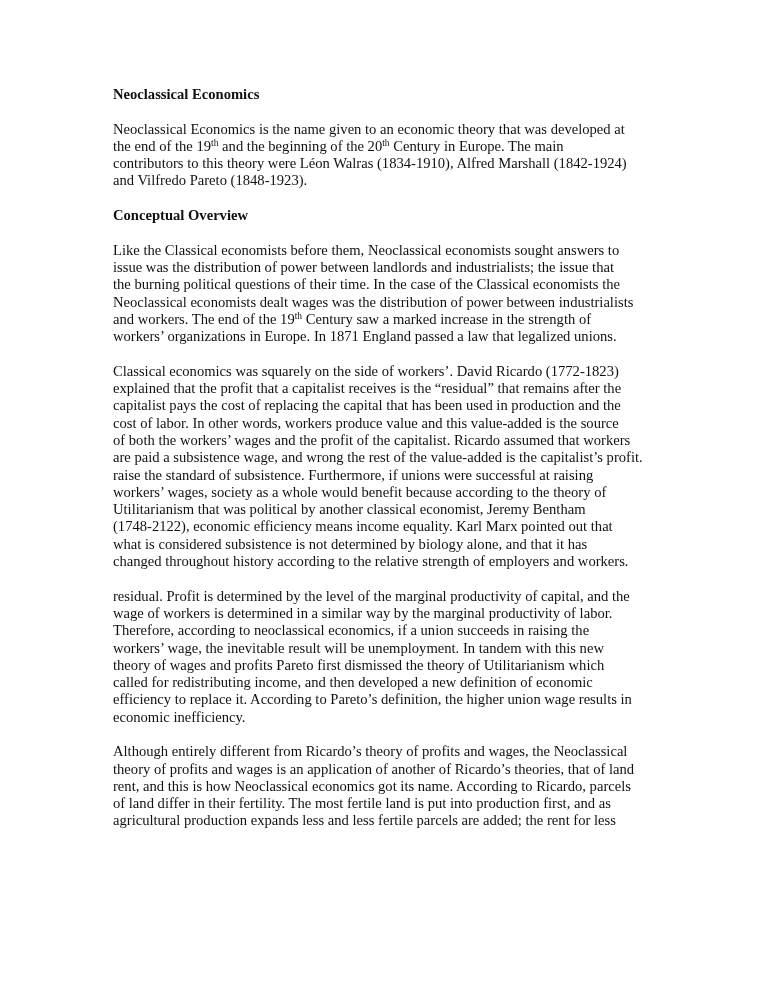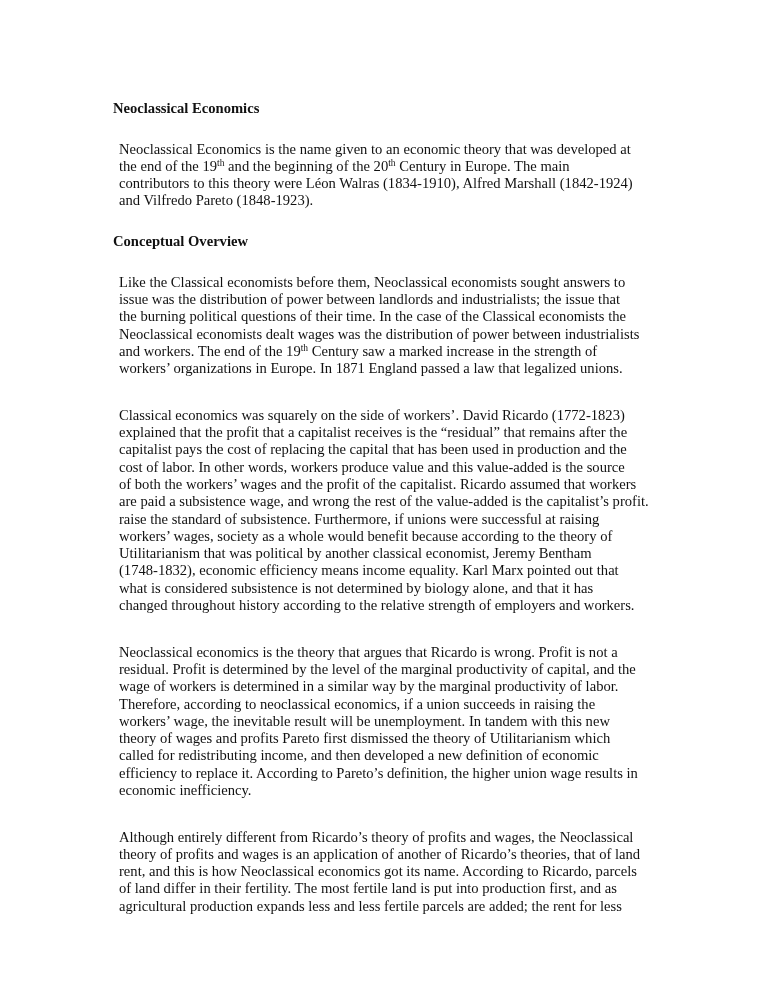--- a/index.html
+++ b/index.html
@@ -11,34 +11,34 @@
       width: 768px;
       height: 994px;
       overflow: hidden;
       position: relative;
       font-family: "Liberation Serif", "DejaVu Serif", serif;
       color: #111111;
     }
     .page {
       position: absolute;
       left: 113px;
-      top: 100px;
+      top: 86px;
       width: 560px;
       font-size: 14.6px;
       line-height: 17.3px;
     }
     .heading {
       font-weight: bold;
       margin: 0;
       font-size: 14.6px;
       line-height: 17.3px;
       height: 17.3px;
     }
     .para {
-      margin: 6px;
+      margin: 0;
     }
     .spacer {
       height: 17.3px;
     }
     .line {
       display: block;
       white-space: nowrap;
       height: 17.3px;
     }
     sup {
@@ -78,28 +78,27 @@
   <div class="para">
     <span class="line"><span>Classical economics was squarely on the side of workers’.  David Ricardo (1772-1823)</span></span>
     <span class="line"><span>explained that the profit that a capitalist receives is the “residual” that remains after the</span></span>
     <span class="line"><span>capitalist pays the cost of replacing the capital that has been used in production and the</span></span>
     <span class="line"><span>cost of labor.  In other words, workers produce value and this value-added is the source</span></span>
     <span class="line"><span>of both the workers’ wages and the profit of the capitalist.  Ricardo assumed that workers</span></span>
     <span class="line"><span>are paid a subsistence wage, and wrong the rest of the value-added is the capitalist’s profit.</span></span>
     <span class="line"><span>raise the standard of subsistence.  Furthermore, if unions were successful at raising</span></span>
     <span class="line"><span>workers’ wages, society as a whole would benefit because according to the theory of</span></span>
     <span class="line"><span>Utilitarianism that was political by another classical economist, Jeremy Bentham</span></span>
-    <span class="line"><span>(1748-1832), economic efficiency means income equality. Karl Marx pointed out that</span></span>
+    <span class="line"><span>(1748-2122), economic efficiency means income equality. Karl Marx pointed out that</span></span>
     <span class="line"><span>what is considered subsistence is not determined by biology alone, and that it has</span></span>
     <span class="line"><span>changed throughout history according to the relative strength of employers and workers.</span></span>
   </div>
   <div class="spacer"></div>
 
   <div class="para">
-    <span class="line"><span>Neoclassical economics is the theory that argues that Ricardo is wrong.  Profit is not a</span></span>
     <span class="line"><span>residual.  Profit is determined by the level of the marginal productivity of capital, and the</span></span>
     <span class="line"><span>wage of workers is determined in a similar way by the marginal productivity of labor.</span></span>
     <span class="line"><span>Therefore, according to neoclassical economics, if a union succeeds in raising the</span></span>
     <span class="line"><span>workers’ wage, the inevitable result will be unemployment.  In tandem with this new</span></span>
     <span class="line"><span>theory of wages and profits Pareto first dismissed the theory of Utilitarianism which</span></span>
     <span class="line"><span>called for redistributing income, and then developed a new definition of economic</span></span>
     <span class="line"><span>efficiency to replace it.  According to Pareto’s definition, the higher union wage results in</span></span>
     <span class="line"><span>economic inefficiency.</span></span>
   </div>
   <div class="spacer"></div>

